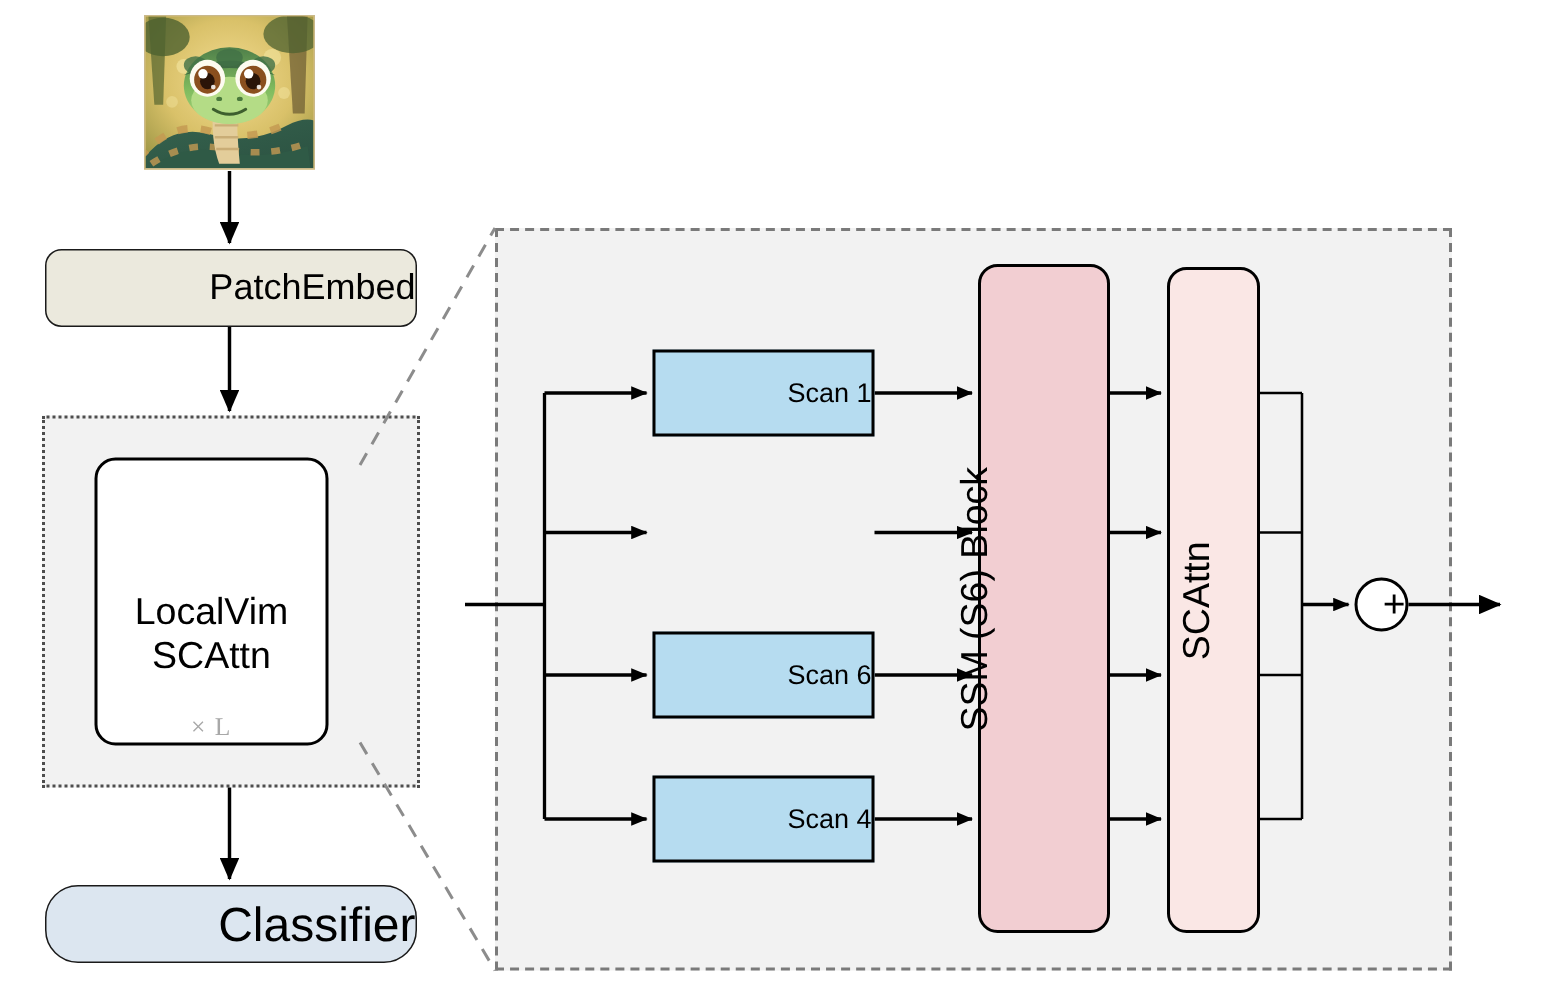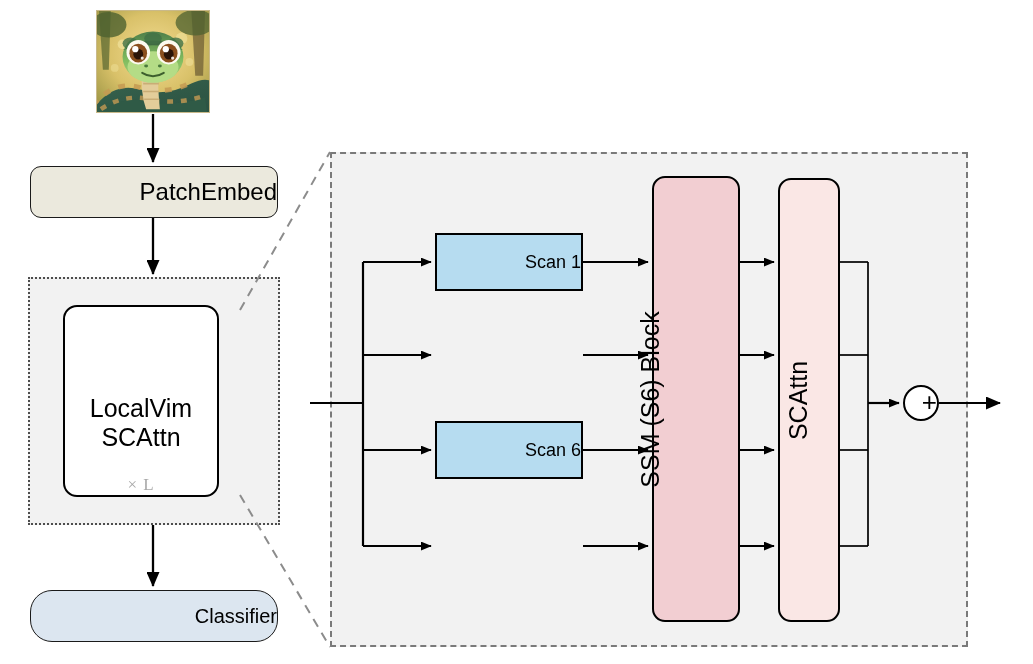--- a/index.html
+++ b/index.html
@@ -70,21 +70,21 @@
     font-size:17px;
     color:#a8a8a8;
     letter-spacing:1px;
   }
   #classifier{
     left:30px; top:590px;
     width:248px; height:52px;
     background:#dce6f0;
     border:1.6px solid #1a1a1a;
     border-radius:22px;
-    font-size:20px;
+    font-size:32px;
     padding-left:20px;
   }
 
   
   #detail-panel{
     left:330px; top:152px;
     width:638px; height:495px;
     background:#f2f2f2;
     border:2px dashed #7a7a7a;
   }
@@ -278,20 +278,23 @@
   <div class="node" id="classifier">
     <span>Classifier</span>
   </div>
 
   <div class="node scan-box" id="scan-1">
     <span>Scan 1</span>
   </div>
   <div class="node scan-box" id="scan-3">
     <span>Scan 6</span>
   </div>
+  <div class="node scan-box" id="scan-4">
+    <span>Scan 4</span>
+  </div>
 
   <div class="node" id="ssm-block">
     <span class="vlabel">SSM (S6) Block</span>
   </div>
 
   <div class="node" id="scattn-block">
     <span class="vlabel">SCAttn</span>
   </div>
 
   <div class="node" id="sum-node">

